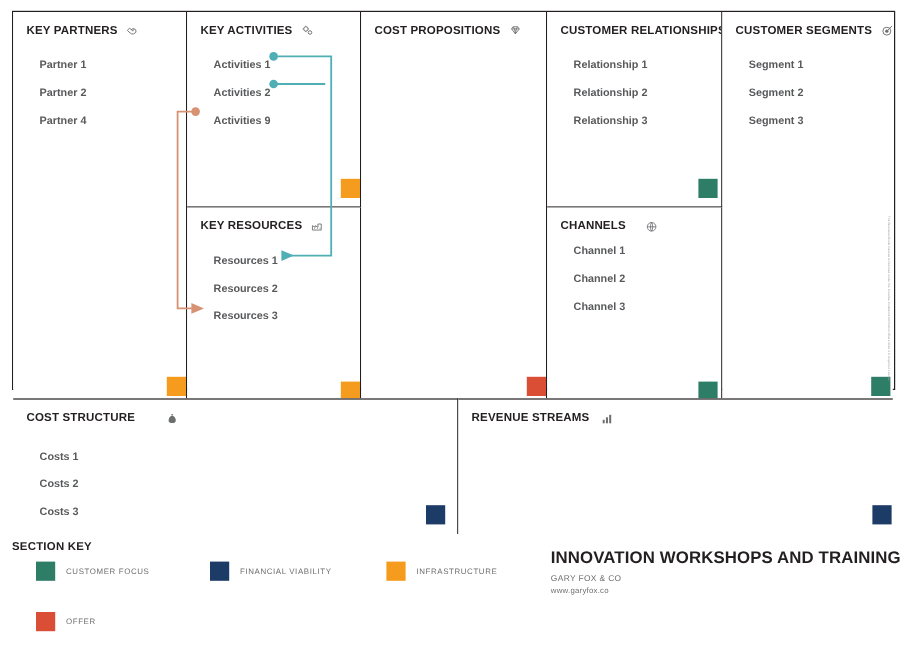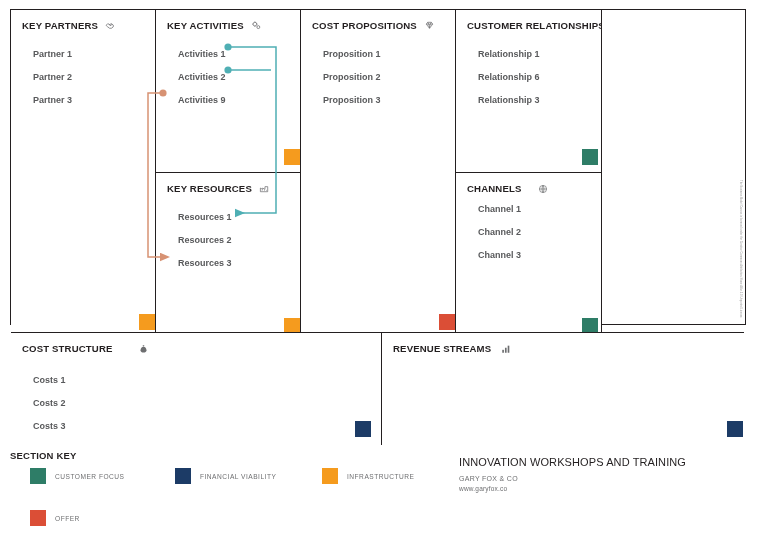--- a/index.html
+++ b/index.html
@@ -127,22 +127,22 @@
     letter-spacing: 0.5px;
     white-space: nowrap;
   }
 
   
   .branding {
     position: absolute;
     left: 459px; top: 456px;
   }
   .brand-title {
-    font-size: 11px;
-    font-weight: normal;
+    font-size: 14px;
+    font-weight: bold;
     color: #231f20;
     letter-spacing: 0.1px;
     margin-bottom: 7px;
   }
   .brand-company {
     font-size: 7px;
     color: #6d6e70;
     letter-spacing: 0.3px;
     margin-bottom: 3px;
   }
@@ -165,21 +165,21 @@
         <span class="glyph">
           <svg width="11" height="11" viewBox="0 0 24 24" fill="none" stroke="#6d6e70" stroke-width="1.7" stroke-linecap="round" stroke-linejoin="round">
             <path d="M3 11 L6 8 L10 10 L14 8 L18 11 L18 15 L14 18 L10 18 L6 15 Z"></path>
             <path d="M10 10 L12 13 L14 10"></path>
           </svg>
         </span>
       </div>
       <div class="items">
         <div class="item">Partner 1</div>
         <div class="item">Partner 2</div>
-        <div class="item">Partner 3</div>
+        <div class="item">Partner 4</div>
       </div>
       <div class="swatch" style="left:128px; top:304px; background:#F59B1E;"></div>
     </div>
 
     <div class="cell bottom-div" style="left:145px; top:0; width:145px; height:163px;text-align:right;">
       <div class="cell-title">
         <span>KEY ACTIVITIES</span>
         <span class="glyph">
           <svg width="11" height="11" viewBox="0 0 24 24" fill="none" stroke="#6d6e70" stroke-width="1.7">
             <circle cx="8.5" cy="9" r="4"></circle>
@@ -217,36 +217,31 @@
     <div class="cell" style="left:290px; top:0; width:155px; height:322px;">
       <div class="cell-title">
         <span>COST PROPOSITIONS</span>
         <span class="glyph">
           <svg width="11" height="11" viewBox="0 0 24 24" fill="none" stroke="#6d6e70" stroke-width="1.6" stroke-linejoin="round">
             <path d="M5 9 L8 5 h8 l3 4 l-7 9 z"></path>
             <path d="M5 9 h14 M8 5 l2.5 4 M16 5 l-2.5 4 M10.5 9 L12 18 M13.5 9 L12 18"></path>
           </svg>
         </span>
       </div>
-      <div class="items">
-        <div class="item">Proposition 1</div>
-        <div class="item">Proposition 2</div>
-        <div class="item">Proposition 3</div>
-      </div>
       <div class="swatch" style="left:138px; top:304px; background:#DB4E36;"></div>
     </div>
 
     <div class="cell bottom-div" style="left:445px; top:0; width:146px; height:163px;">
       <div class="cell-title" style="gap:4px;">
         <span>CUSTOMER RELATIONSHIPS</span>
 
       </div>
       <div class="items">
         <div class="item">Relationship 1</div>
-        <div class="item">Relationship 6</div>
+        <div class="item">Relationship 2</div>
         <div class="item">Relationship 3</div>
       </div>
       <div class="swatch" style="left:126px; top:139px; background:#2E7D67;"></div>
     </div>
 
     <div class="cell" style="left:445px; top:163px; width:146px; height:159px;">
       <div class="cell-title" style="gap:16px;align-items:center;">
         <span>CHANNELS</span>
         <span class="glyph">
           <svg width="10" height="10" viewBox="0 0 24 24" fill="none" stroke="#6d6e70" stroke-width="1.7">
@@ -256,20 +251,38 @@
         </span>
       </div>
       <div class="items" style="top:25px;">
         <div class="item">Channel 1</div>
         <div class="item">Channel 2</div>
         <div class="item">Channel 3</div>
       </div>
       <div class="swatch" style="left:126px; top:145px; background:#2E7D67;"></div>
     </div>
 
+    <div class="cell no-right" style="left:591px; top:0; width:142px; height:322px;">
+      <div class="cell-title">
+        <span>CUSTOMER SEGMENTS</span>
+        <span class="glyph">
+          <svg width="11" height="11" viewBox="0 0 24 24" fill="none" stroke="#6d6e70" stroke-width="1.7">
+            <circle cx="11" cy="13" r="7.2"></circle>
+            <circle cx="11" cy="13" r="3" fill="#6d6e70" stroke="none"></circle>
+            <path d="M13 11 L20 4" stroke-linecap="round"></path>
+          </svg>
+        </span>
+      </div>
+      <div class="items">
+        <div class="item">Segment 1</div>
+        <div class="item">Segment 2</div>
+        <div class="item">Segment 3</div>
+      </div>
+      <div class="swatch" style="left:124px; top:304px; background:#2E7D67;"></div>
+    </div>
 
     <div class="cell top-div" style="left:0; top:322px; width:371px; height:113px;">
       <div class="cell-title" style="gap:26px;">
         <span>COST STRUCTURE</span>
         <span class="glyph">
           <svg width="9" height="10" viewBox="0 0 24 24" fill="#6d6e70">
             <path d="M9.5 2 h5 l-1.4 2.6 h-2.2 z"></path>
             <path d="M12 5 C16.5 5 20 11 20 15.5 C20 19.5 16.6 21.6 12 21.6 C7.4 21.6 4 19.5 4 15.5 C4 11 7.5 5 12 5 Z"></path>
           </svg>
         </span>

